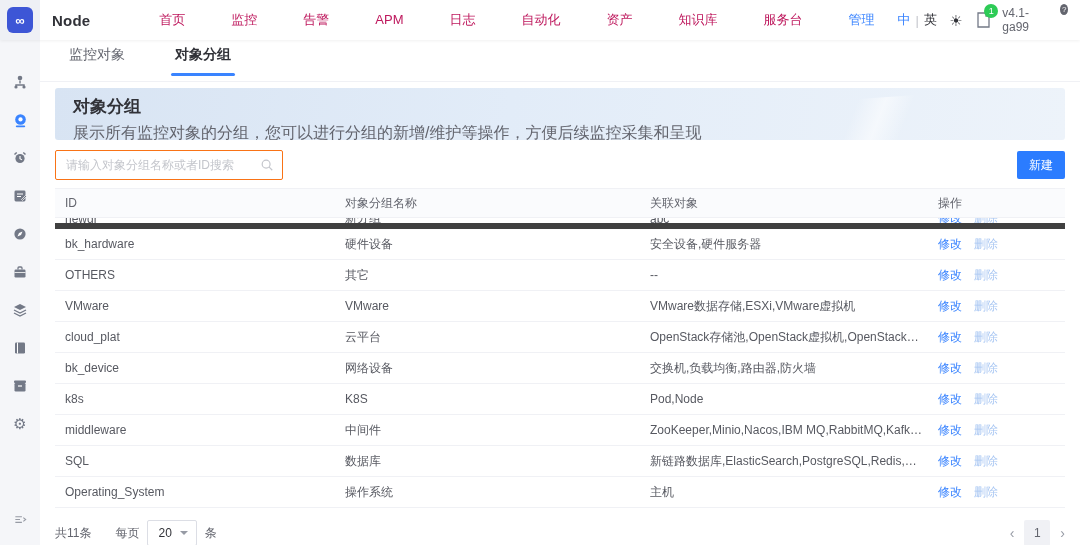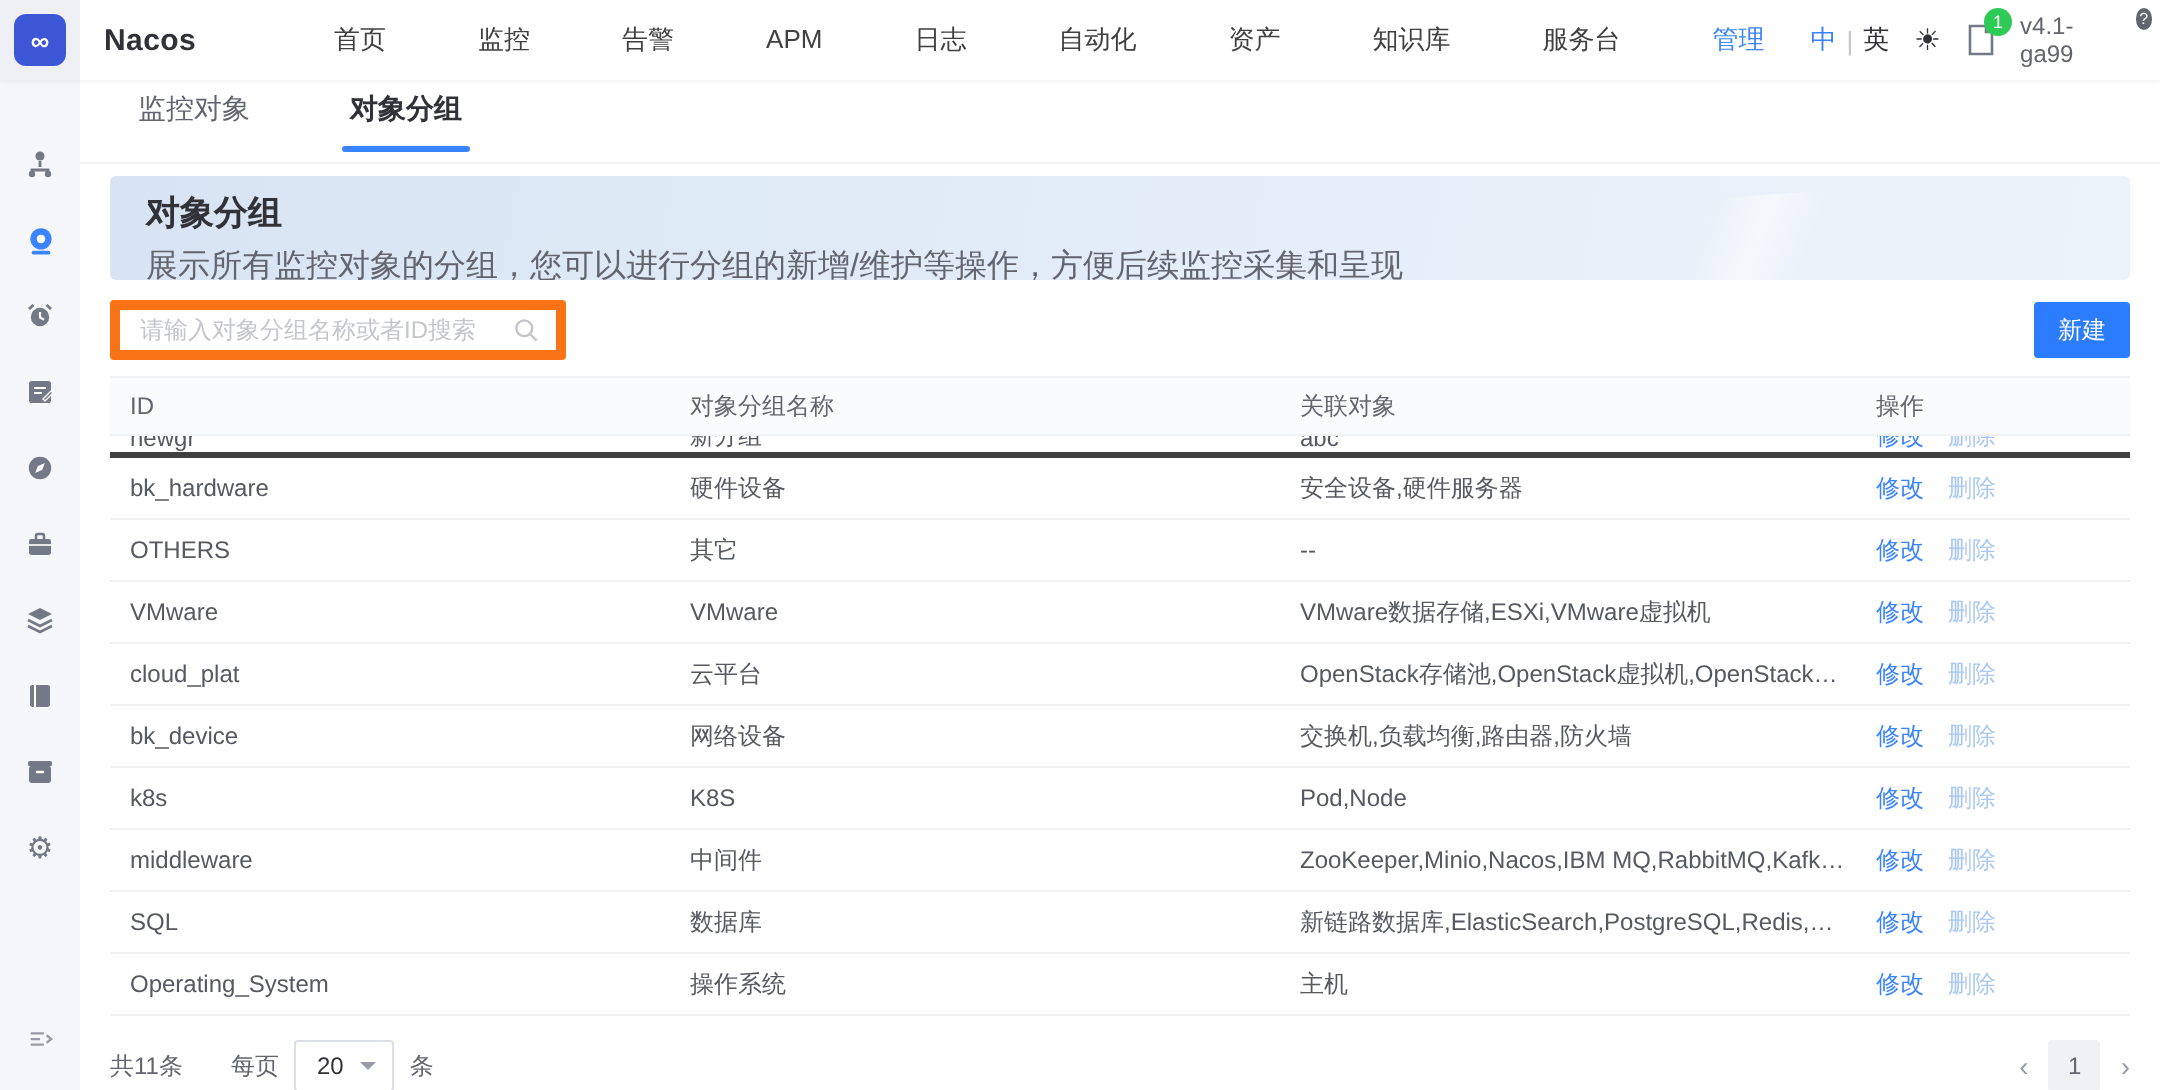--- a/index.html
+++ b/index.html
@@ -7,21 +7,21 @@
     font-family:"Liberation Sans","DejaVu Sans",sans-serif; }
 
   
   .topbar { position:absolute; top:0; left:0; width:1080px; height:40px; background:#fff;
     display:flex; align-items:center; z-index:20; box-shadow:0 1px 3px rgba(0,0,0,.06); }
   .logo-tile { width:40px; height:40px; background:#eef0f5; display:flex; align-items:center; justify-content:center; flex:0 0 auto; }
   .logo-box { width:26px; height:26px; background:#3d56d6; border-radius:6px; color:#fff;
     display:flex; align-items:center; justify-content:center; font-size:13px; font-weight:bold; }
   .brand { font-size:15px; font-weight:bold; color:#313238; margin-left:12px; letter-spacing:.2px; }
   .top-nav { display:flex; margin-left:46px; }
-  .nav-item { font-size:13px; color:#404040; line-height:40px; padding:0 23px; cursor:pointer; white-space:nowrap; }
+  .nav-item { font-size:13px; color:#be185d; line-height:40px; padding:0 23px; cursor:pointer; white-space:nowrap; }
   .nav-item.active { color:#3a84ff; }
   .topbar-right { margin-left:auto; display:flex; align-items:center; gap:11px; padding-right:14px; }
   .lang { font-size:13px; color:#313238; display:flex; gap:5px; align-items:center; cursor:pointer; }
   .lang .zh { color:#3a84ff; }
   .lang .sep { color:#c4c6cc; }
   .icon-btn { position:relative; width:20px; height:20px; display:flex; align-items:center; justify-content:center; cursor:pointer; }
   .sun-glyph { font-size:15px; color:#313238; line-height:1; }
   .badge { position:absolute; top:-6px; right:-7px; min-width:14px; height:14px; border-radius:7px;
     color:#fff; font-size:9px; display:flex; align-items:center; justify-content:center; padding:0 3px; }
   .badge.green { background:#2dcb56; }
@@ -47,34 +47,34 @@
   .tab.active::after { content:""; position:absolute; left:0; right:0; bottom:0; height:3px; background:#3a84ff; border-radius:2px; }
 
   .banner { margin:6px 15px 0; height:52px; border-radius:3px; padding:7px 18px 0;
     background:linear-gradient(100deg,#d8e4f3 0%,#e2ecf8 45%,#edf3fa 100%); position:relative; overflow:hidden; }
   .banner::before { content:""; position:absolute; right:60px; top:10px; width:260px; height:60px;
     background:linear-gradient(115deg,transparent 40%,rgba(255,255,255,.55) 50%,transparent 60%); transform:rotate(-4deg); }
   .banner-title { font-size:17px; font-weight:bold; color:#313238; }
   .banner-desc { font-size:16px; color:#63656e; margin-top:5px; }
 
   .toolbar { margin:10px 15px 0; display:flex; align-items:center; }
-  .search-box { width:228px; height:30px; border:5px solid #f97316; border-radius:2px; background:#fff;
+  .search-box { width:228px; height:30px; border:1px solid #f97316; border-radius:2px; background:#fff;
     display:flex; align-items:center; padding:0 8px 0 10px; }
   .search-box input { flex:1; border:none; outline:none; font-size:12px; color:#313238; background:transparent; }
   .search-box input::placeholder { color:#c4c6cc; }
   .btn-new { margin-left:auto; width:48px; height:28px; background:#2b7cff; color:#fff; border:none;
     border-radius:2px; font-size:12px; cursor:pointer; font-family:inherit; }
 
   .table { margin:8px 15px 0; font-size:12px; }
   .t-grid { display:grid; grid-template-columns:280px 305px 288px 1fr; align-items:center; padding-left:10px; }
   .t-head { height:30px; background:#fafbfd; border-top:1px solid #f0f1f5; border-bottom:1px solid #f0f1f5; color:#63656e; }
   .t-row { height:31px; border-bottom:1px solid #f0f1f5; color:#575961; }
   .t-row .cell-id { color:#575961; }
   .cell { overflow:hidden; text-overflow:ellipsis; white-space:nowrap; padding-right:14px; }
-  .t-partial { height:11px; overflow:hidden; border-bottom:3px solid #404040; }
+  .t-partial { height:11px; overflow:hidden; border-bottom:6px solid #404040; }
   .t-partial .t-row { margin-top:-15px; border-bottom:none; }
   .ops a { text-decoration:none; cursor:pointer; }
   .op-edit { color:#3a84ff; margin-right:12px; }
   .op-del { color:#a9c7f3; }
 
   .foot { margin:12px 15px 0; display:flex; align-items:center; font-size:12px; color:#63656e; }
   .foot .gap { margin-left:24px; }
   .pp-select { display:flex; align-items:center; gap:8px; border:1px solid #dcdee5; border-radius:2px;
     height:26px; padding:0 8px 0 10px; margin:0 8px 0 8px; cursor:pointer; color:#313238; }
   .pp-caret { width:0; height:0; border-left:4px solid transparent; border-right:4px solid transparent; border-top:4px solid #979ba5; }
@@ -83,21 +83,21 @@
   .pg-num { width:26px; height:26px; background:#f0f1f5; border-radius:2px; color:#63656e;
     display:flex; align-items:center; justify-content:center; cursor:pointer; }
 </style>
 </head>
 <body>
 
 <div class="topbar">
   <div class="logo-tile">
     <div class="logo-box">∞</div>
   </div>
-  <div class="brand">Nacos</div>
+  <div class="brand">Node</div>
 
   <div class="top-nav">
       <div class="nav-item">首页</div>
       <div class="nav-item">监控</div>
       <div class="nav-item">告警</div>
       <div class="nav-item">APM</div>
       <div class="nav-item">日志</div>
       <div class="nav-item">自动化</div>
       <div class="nav-item">资产</div>
       <div class="nav-item">知识库</div>

